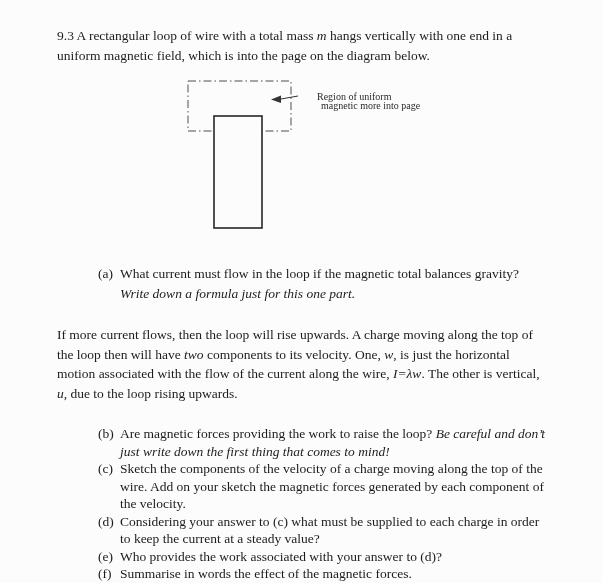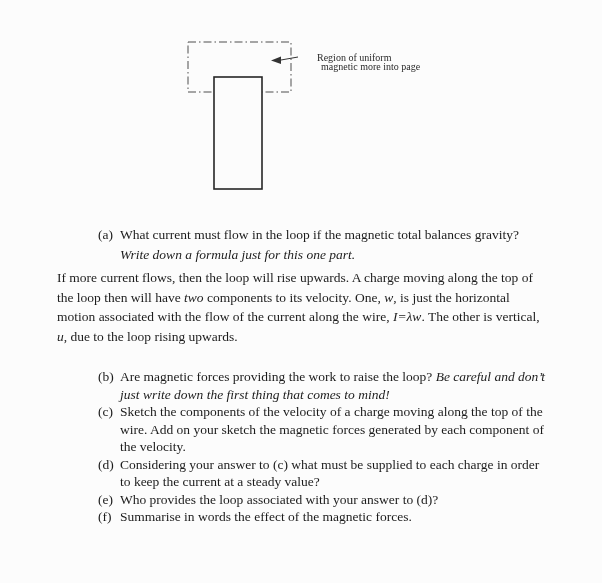--- a/index.html
+++ b/index.html
@@ -29,29 +29,30 @@
     margin-left: 16px;
   }
   .dlabel.l1 { left: 244px; top: 12px; }
   .dlabel.l2 { left: 248px; top: 21px; }
 
   
   .part { display: flex; margin-left: 41px; }
   .plabel { flex: 0 0 22px; width: 22px; }
   .ptext { flex: 1; }
   .part-a { margin-top: 34px; line-height: 19.5px; }
-  .body-para { margin-top: 4px; }
+  .body-para { margin-top: 22px; }
   .list { margin-top: 22px; }
   .list .part { line-height: 17.5px; }
 </style>
 </head>
 <body>
 
 <div class="page">
 
+  <p class="para"><span>9.3</span><span> A rectangular loop of wire with a total mass </span><i>m</i><span> hangs vertically with one end in a uniform magnetic field, which is into the page on the diagram below.</span></p>
 
   <div class="diagram">
     <svg width="489" height="150">
       <rect x="131" y="1" width="103" height="50" fill="none" stroke="#4e4e4e" stroke-width="1" stroke-dasharray="8 3 1.5 3"></rect>
       <rect x="157" y="36" width="48" height="112" fill="#fcfcfc" stroke="#262626" stroke-width="1.6"></rect>
       <line x1="224" y1="19" x2="241" y2="16" stroke="#333333" stroke-width="1"></line>
       <polygon points="214,19.5 224,15.5 224,23" fill="#333333"></polygon>
     </svg>
     <span class="dlabel l1">Region of uniform</span>
     <span class="dlabel l2">magnetic more into page</span>
@@ -76,21 +77,21 @@
       <div class="ptext"><span>Sketch the components of the velocity of a charge moving along the top of the wire. Add on your sketch the magnetic forces generated by each component of the velocity.</span></div>
     </div>
 
     <div class="part">
       <span class="plabel">(d)</span>
       <div class="ptext"><span>Considering your answer to (c) what must be supplied to each charge in order to keep the current at a steady value?</span></div>
     </div>
 
     <div class="part">
       <span class="plabel">(e)</span>
-      <div class="ptext"><span>Who provides the loop associated with your answer to (d)?</span></div>
+      <div class="ptext"><span>Who provides the work associated with your answer to (d)?</span></div>
     </div>
 
     <div class="part">
       <span class="plabel">(f)</span>
       <div class="ptext"><span>Summarise in words the effect of the magnetic forces.</span></div>
     </div>
 
   </div>
 
 </div>

